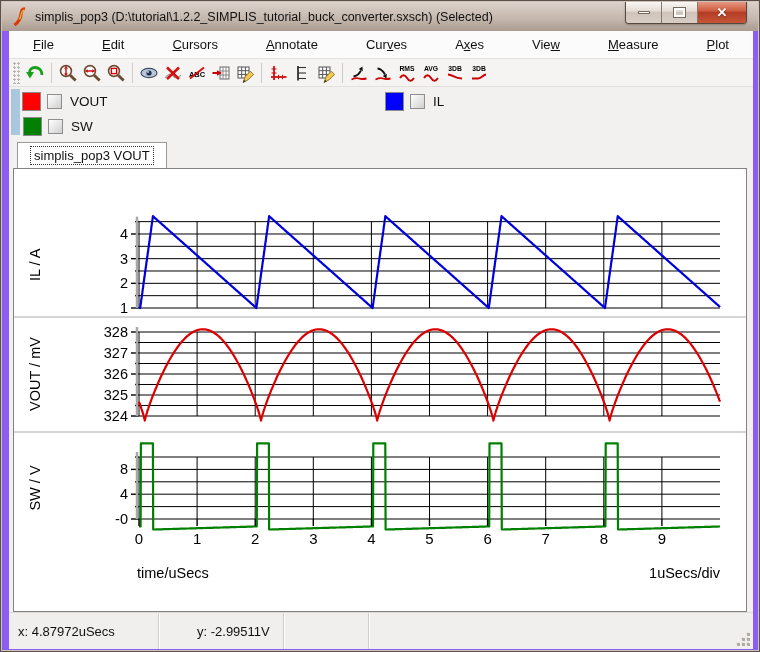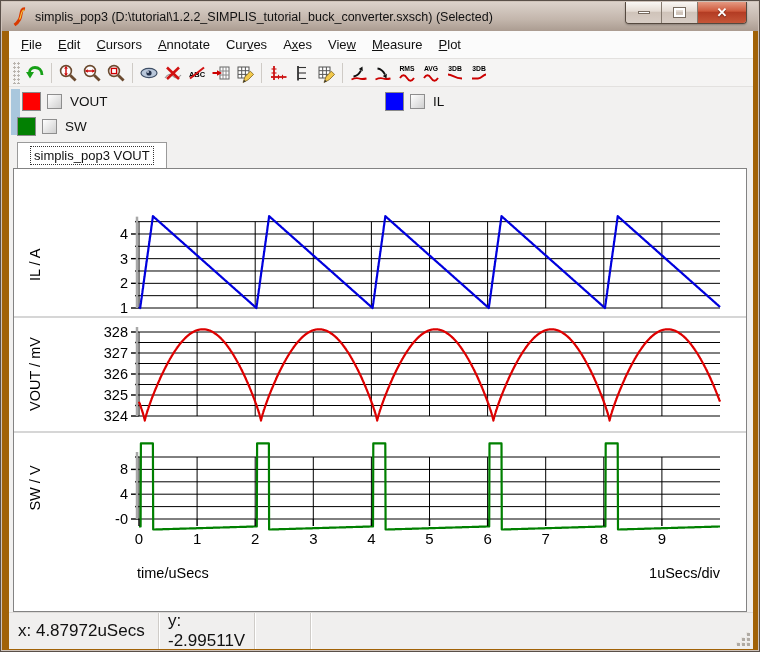--- a/index.html
+++ b/index.html
@@ -1,21 +1,21 @@
 <!DOCTYPE html>
 <html><head>
 <meta charset="utf-8">
 <style>
   * { box-sizing: border-box; }
   html,body { margin:0; padding:0; background:#555; }
   body { font-family: "Liberation Sans", sans-serif; }
 
   .window {
     position:relative; width:760px; height:652px;
-    background:#a16207;
+    background:#8b5cf6;
     border:1px solid #5a5049;
     box-shadow: inset 0 0 0 1px #cfc3ba;
   }
 
   
   .titlebar {
     position:absolute; left:1px; top:1px; right:1px; height:29px;
     background:linear-gradient(#dcd2cb, #c3b6ac 60%, #ab9c91);
     display:flex; align-items:center; padding-left:9px;
   }
@@ -37,22 +37,22 @@
     background:linear-gradient(#e59a82, #cd573a 45%, #b23a22 46%, #c55638);
   }
   .glyph-min { width:12px; height:3px; background:#fff; border:1px solid #766a5f; }
   .glyph-max { width:11px; height:9px; border:2px solid #fff; outline:1px solid #766a5f; background:transparent; }
   .glyph-close { color:#fff; font-size:13px; font-weight:bold; text-shadow:0 1px 1px #6e2212; line-height:1; }
 
   
   .client { position:absolute; left:8px; top:30px; width:744px; height:618px; background:#f2f1f0; }
 
   .menubar {
-    height:27px; background:#fbfbfb; display:flex; align-items:center; padding-left:4px;
-    font-size:13px; color:#111;
+    height:27px; background:#fbfbfb; display:flex; align-items:center; padding-left:16px;
+    font-size:13px; color:#111;gap:32px;
   }
   .menu-item { padding:4px 8px; cursor:default; }
 
   .toolbar {
     height:29px; background:#f5f4f3; border-top:1px solid #e3e1df; border-bottom:1px solid #e3e1df;
     display:flex; align-items:center; padding-left:2px;
   }
   .tb-grip { width:7px; height:22px; margin:0 3px 0 2px;
     background-image:radial-gradient(circle at 1.5px 1.5px, #b9b4ae 1px, transparent 1.2px);
     background-size:4px 4px; }
@@ -79,21 +79,21 @@
   .tab .focusbox { border:1px dotted #333; padding:1px 3px; }
 
   
   .plotpanel { position:relative; margin-left:4px; width:734px; height:444px;
     background:#fff; border:1px solid #838383; }
   .plotpanel svg { display:block; }
   svg text { font-family:"Liberation Sans", sans-serif; fill:#000; }
 
   
   .statusbar { position:relative; height:37px; background:#f0efee; border-top:1px solid #dcdad8;
-    display:flex; align-items:stretch; font-size:17px; color:#111; }
+    display:flex; align-items:stretch; font-size:13px; color:#111;gap:29px; }
   .status-panel { display:flex; align-items:center; padding-left:9px;
     border-right:1px solid #cfccc8; box-shadow:1px 0 0 #ffffff; }
   .status-fill { flex:1; }
   .grip { position:absolute; right:3px; bottom:3px; width:13px; height:13px; }
   .grip i { position:absolute; width:3px; height:3px; background:#b0aba4; box-shadow:-1px -1px 0 #e8e5e1; }
 </style>
 </head>
 <body>
 
 <div class="window">
@@ -291,21 +291,21 @@
         </div>
       </div>
 
     <div class="legendbar">
       <div class="legend-strip"></div>
     <div class="legend-item" style="left: 13px; top: 4px;">
           <span class="legend-swatch" style="background:#ff0000"></span>
           <span class="legend-check"></span>
           <span class="legend-label">VOUT</span>
         </div>
-        <div class="legend-item" style="left: 8px; top: 29px;">
+        <div class="legend-item" style="left: 14px; top: 29px;">
           <span class="legend-swatch" style="background:#028002"></span>
           <span class="legend-check"></span>
           <span class="legend-label">SW</span>
         </div>
         <div class="legend-item" style="left: 376px; top: 4px;">
           <span class="legend-swatch" style="background:#0000ff"></span>
           <span class="legend-check"></span>
           <span class="legend-label">IL</span>
         </div>
       </div>

